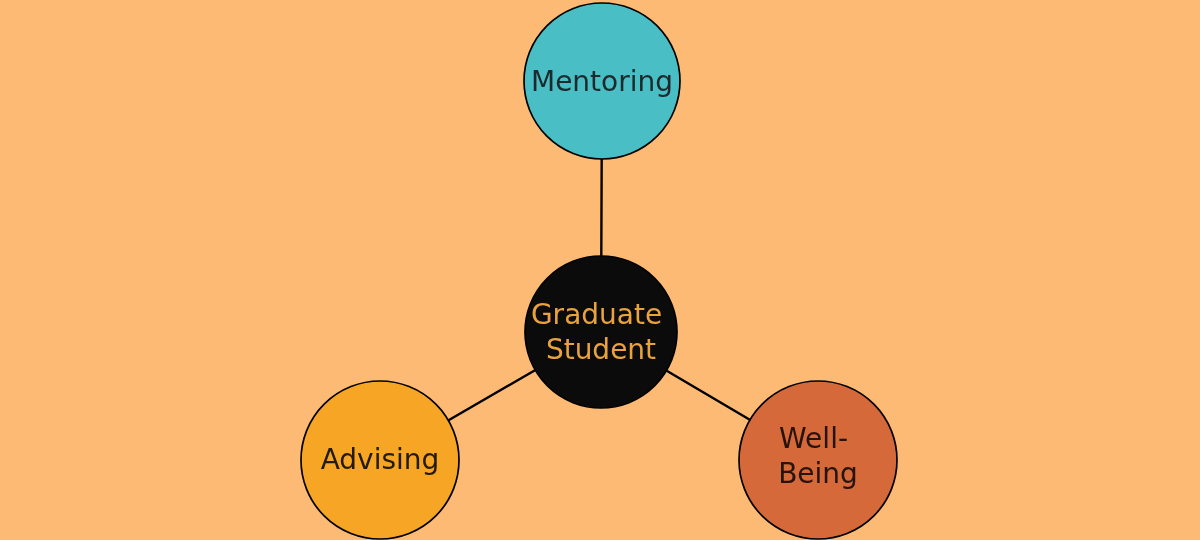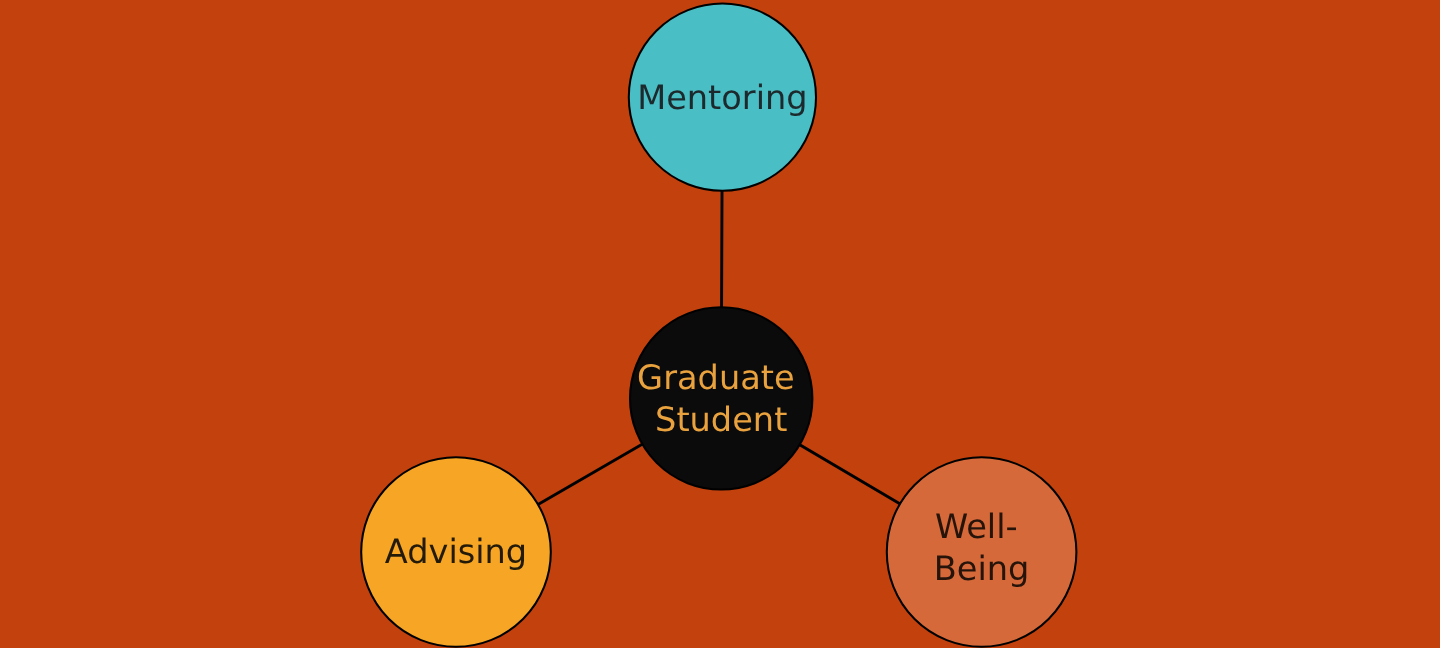--- a/index.html
+++ b/index.html
@@ -8,21 +8,21 @@
     width: 1200px;
     height: 540px;
     background: #ffffff;
     overflow: hidden;
     font-family: "DejaVu Sans", "Liberation Sans", sans-serif;
   }
   .stage {
     position: relative;
     width: 1200px;
     height: 540px;
-    background: #c2410c;
+    background: #fdba74;
   }
   svg { display: block; }
   .edge {
     stroke-width: 2.4;
     stroke-linecap: round;
     fill: none;
   }
   .node-circle {
     stroke: #000000;
     stroke-width: 1.7;

